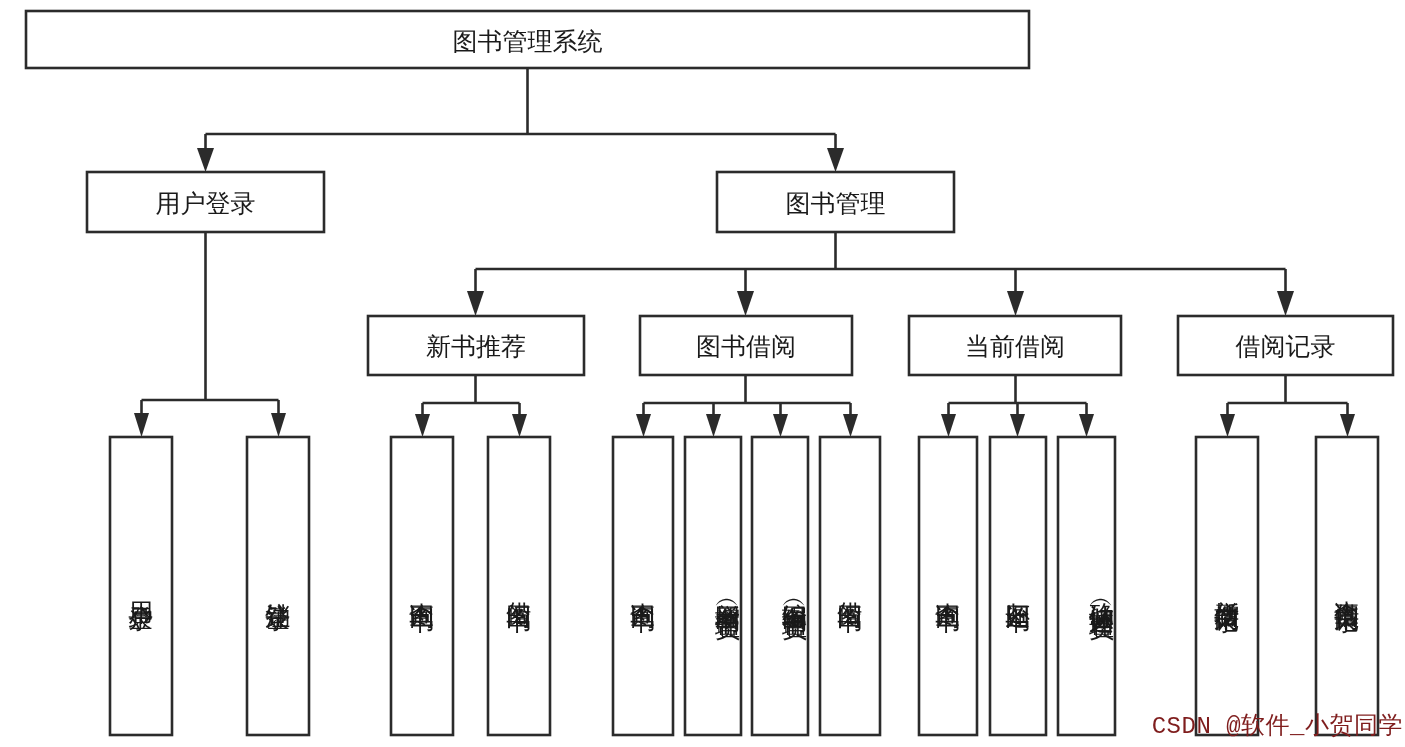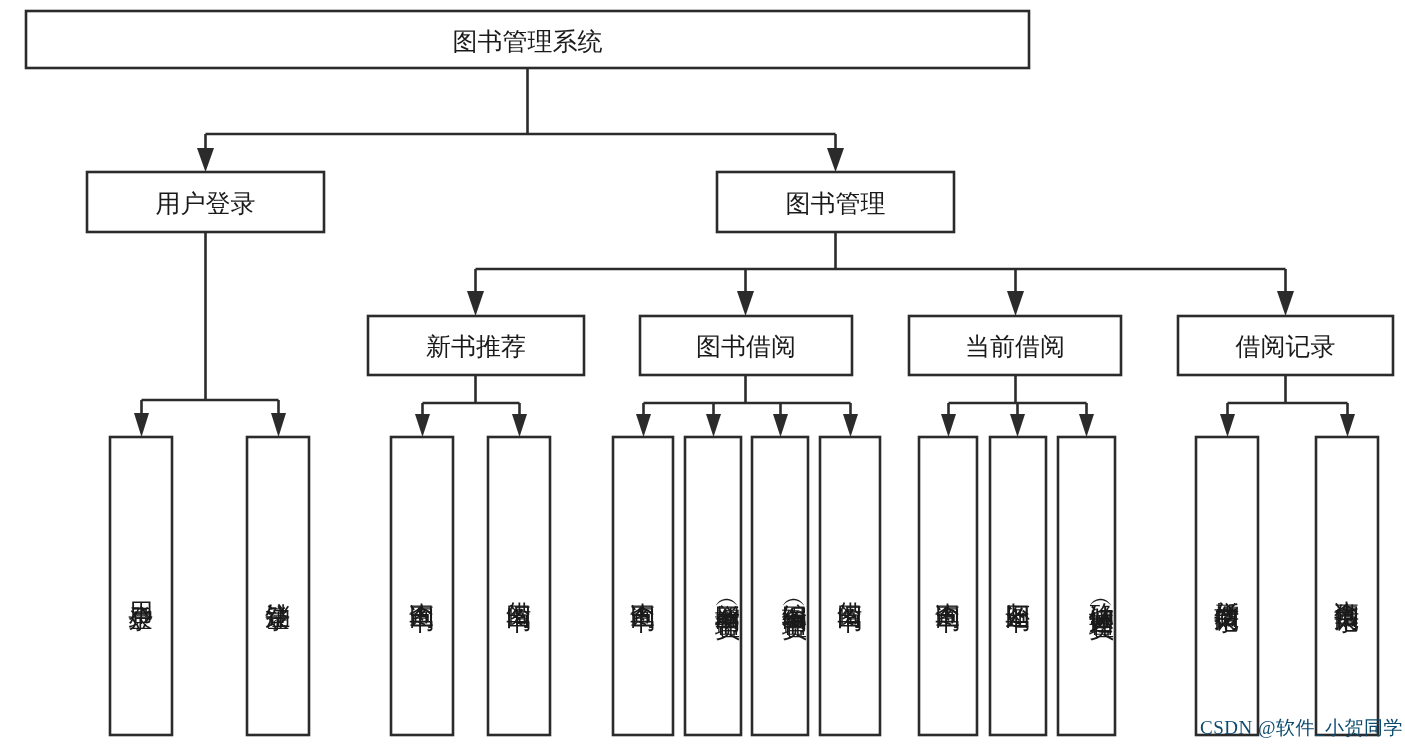--- a/index.html
+++ b/index.html
@@ -61,23 +61,23 @@
     display: flex;
     align-items: center;
     justify-content: center;
     text-align: center;
     pointer-events: none;
   }
   .watermark {
     position: absolute;
     right: 8px;
     bottom: 6px;
-    font-family: Liberation Serif, serif;
-    font-size: 19px;
-    color: #0c4a6e;
+    font-family: Liberation Mono, monospace;
+    font-size: 24px;
+    color: #7f1d1d;
     letter-spacing: 0.5px;
     white-space: nowrap;
   }
 </style>
 </head>
 <body>
 
 <div id="diagram-root">
 
   <svg class="tree-svg" viewBox="0 0 1405 747">

